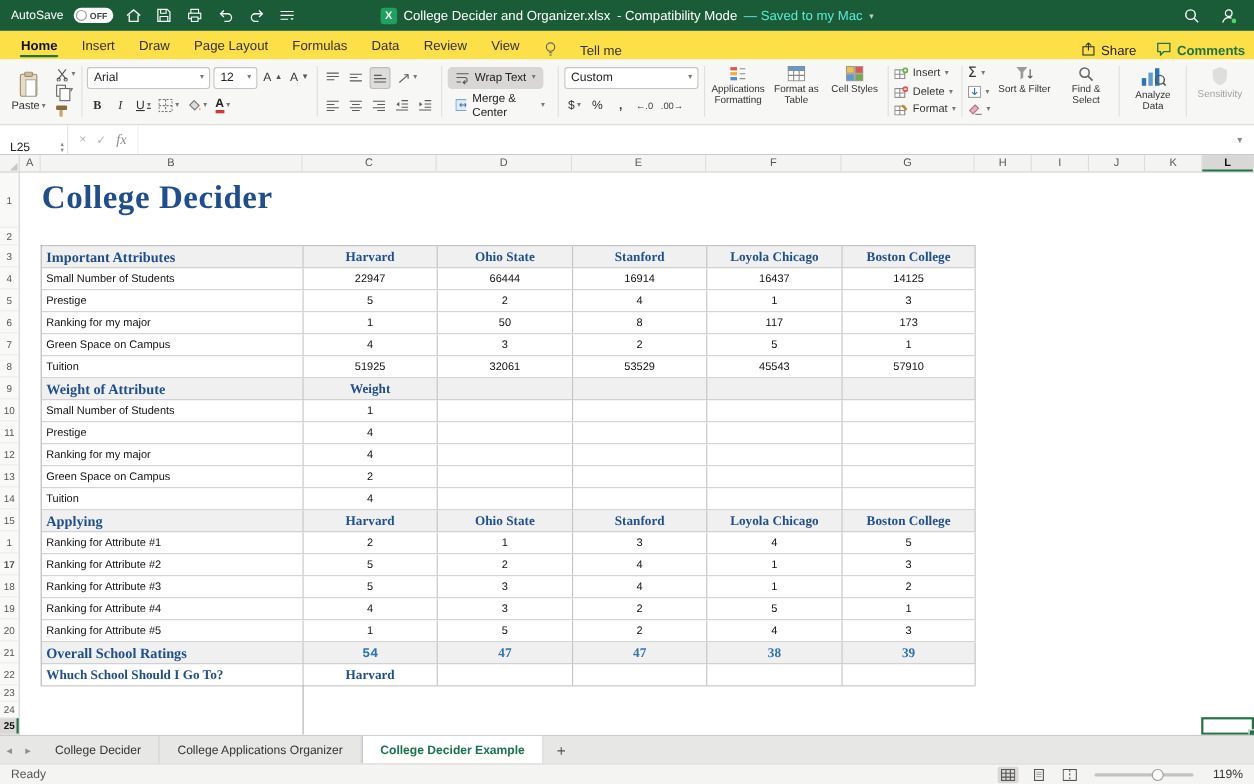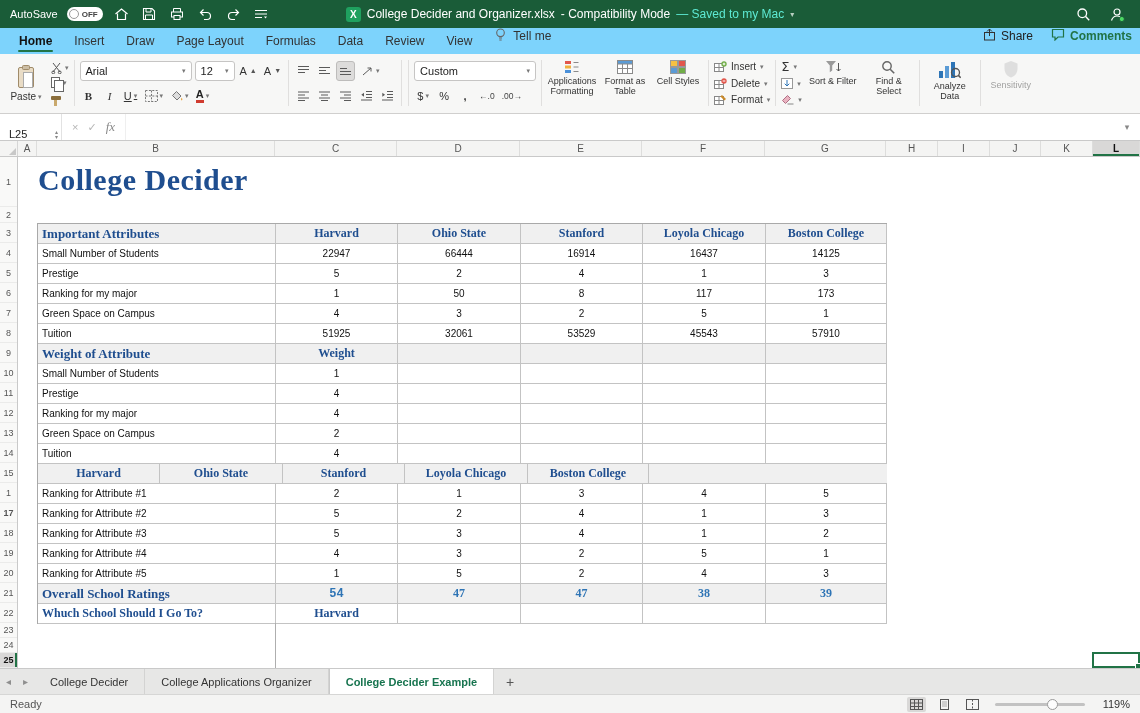--- a/index.html
+++ b/index.html
@@ -15,25 +15,25 @@
 .as-knob{width:10px;height:10px;border-radius:50%;background:#fff;border:1px solid #9a9a9a}
 .as-state{font-size:8px;font-weight:bold;color:#444}
 .tb-icon{width:19px;height:19px;display:inline-flex;align-items:center;justify-content:center}
 .tb-center{position:absolute;left:0;right:0;top:0;height:28px;display:flex;align-items:center;justify-content:center;gap:6px;font-size:12px;z-index:1;white-space:nowrap}
 .excel-logo{width:15px;height:15px;background:#1fa05f;border-radius:3px;color:#fff;font-weight:bold;font-size:10px;display:inline-flex;align-items:center;justify-content:center;font-family:"Liberation Sans",sans-serif}
 .doc-saved{color:#5eead4}
 .tb-chev{color:#b8cfc0;font-size:8px}
 .tb-right{margin-left:auto;display:flex;gap:14px;padding-right:14px;z-index:2}
 
 
-.ribbon-tabs{flex:0 0 26px;background:#7dd3fc;display:flex;align-items:flex-start;padding:0 8px}
+.ribbon-tabs{flex:0 0 26px;background:#fde047;display:flex;align-items:flex-end;padding:0 8px}
 .rtab{padding:0 11px;font-size:12px;color:#333;height:26px;line-height:26px;position:relative;white-space:nowrap}
 .rtab.active{font-weight:bold;color:#111}
 .rtab.active::after{content:"";position:absolute;left:10px;right:10px;bottom:2px;height:2px;background:var(--accent_green,#217346);border-radius:1px}
-.tellme{display:flex;align-items:center;gap:7px;font-size:12px;color:#333;margin-left:12px}
+.tellme{display:flex;align-items:center;gap:21px;font-size:12px;color:#333;margin-left:12px}
 .rt-right{margin-left:auto;display:flex;align-items:center;gap:18px}
 .share-btn{display:flex;gap:5px;font-size:12px;color:#222;align-items:center}
 .comments-btn{display:flex;gap:5px;font-size:12px;color:var(--accent_green,#217346);align-items:center;font-weight:bold}
 
 
 .ribbon{flex:0 0 60px;background:#f7f7f6;border-bottom:1px solid #d0cfce;display:flex;align-items:stretch;padding:4px 6px 5px;gap:4px;overflow:hidden}
 .vsep{width:1px;background:#e0dfde;margin:2px 1px}
 .rgroup{display:flex;flex-direction:column;justify-content:flex-start}
 .g-paste{flex-direction:row;gap:5px}
 .paste-btn{width:40px;display:flex;flex-direction:column;align-items:center;justify-content:center;font-size:10px;color:#333;gap:1px}
@@ -367,20 +367,42 @@
             <svg width="13" height="11">
               <path d="M6 1.5h6M6 4.5h6M6 7.5h6M1 10h11" stroke="#5a5a5a"></path>
               <path d="M1.3 2.8 L4 4.8 L1.3 6.8z" fill="#5a5a5a"></path>
             </svg>
           </div>
       </div>
     </div>
 
     <div class="vsep"></div>
 
+    <div class="rgroup">
+      <div class="rrow">
+        <div class="pill">
+          <svg width="13" height="12">
+              <path d="M1 2h11M1 5.5h7.5a2.2 2.2 0 1 1 0 4.4h-1M1 9.5h4" fill="none" stroke="#5a5a5a"></path>
+              <path d="M9 8.2 L7 9.9 L9 11.6" fill="none" stroke="#5a5a5a"></path>
+            </svg>
+          <span>Wrap Text</span>
+            <span class="dd">▾</span>
+        </div>
+      </div>
+      <div class="rrow">
+        <div class="flat">
+          <svg width="14" height="11">
+              <rect x="0.5" y="0.5" width="13" height="10" fill="#ddeafa" stroke="#7ba7d7"></rect>
+              <path d="M4 5.5h6M4 5.5l1.5-1.5M4 5.5l1.5 1.5M10 5.5l-1.5-1.5M10 5.5l-1.5 1.5" stroke="#41719c" fill="none"></path>
+            </svg>
+          <span>Merge &amp; Center</span>
+            <span class="dd">▾</span>
+        </div>
+      </div>
+    </div>
 
     <div class="vsep"></div>
 
     <div class="rgroup">
       <div class="rrow">
         <div class="combo" style="width:122px">
             <span>Custom</span>
             <span class="dd">▾</span>
           </div>
       </div>
@@ -684,20 +706,21 @@
             </div>
             <div class="trow drow">
               <div class="tcell c0" style="width: 238px;">Tuition</div>
               <div class="tcell c1" style="width: 122px;">4</div>
               <div class="tcell c2" style="width: 123px;"></div>
               <div class="tcell c3" style="width: 122px;"></div>
               <div class="tcell c4" style="width: 123px;"></div>
               <div class="tcell c5" style="width: 121px;"></div>
             </div>
             <div class="trow sec">
+              <div class="tcell c0" style="width: 238px;">Applying</div>
               <div class="tcell c1" style="width: 122px;">Harvard</div>
               <div class="tcell c2" style="width: 123px;">Ohio State</div>
               <div class="tcell c3" style="width: 122px;">Stanford</div>
               <div class="tcell c4" style="width: 123px;">Loyola Chicago</div>
               <div class="tcell c5" style="width: 121px;">Boston College</div>
             </div>
             <div class="trow drow">
               <div class="tcell c0" style="width: 238px;">Ranking for Attribute #1</div>
               <div class="tcell c1" style="width: 122px;">2</div>
               <div class="tcell c2" style="width: 123px;">1</div>

